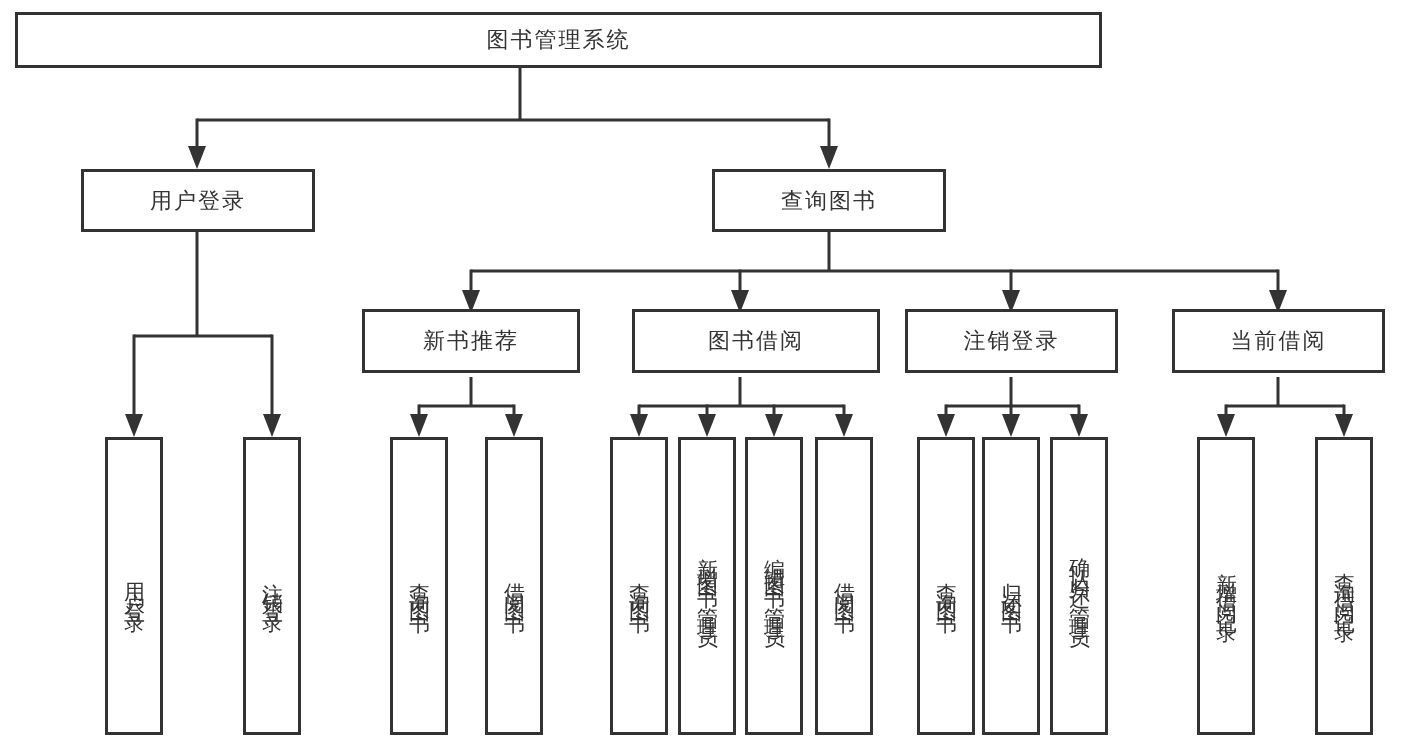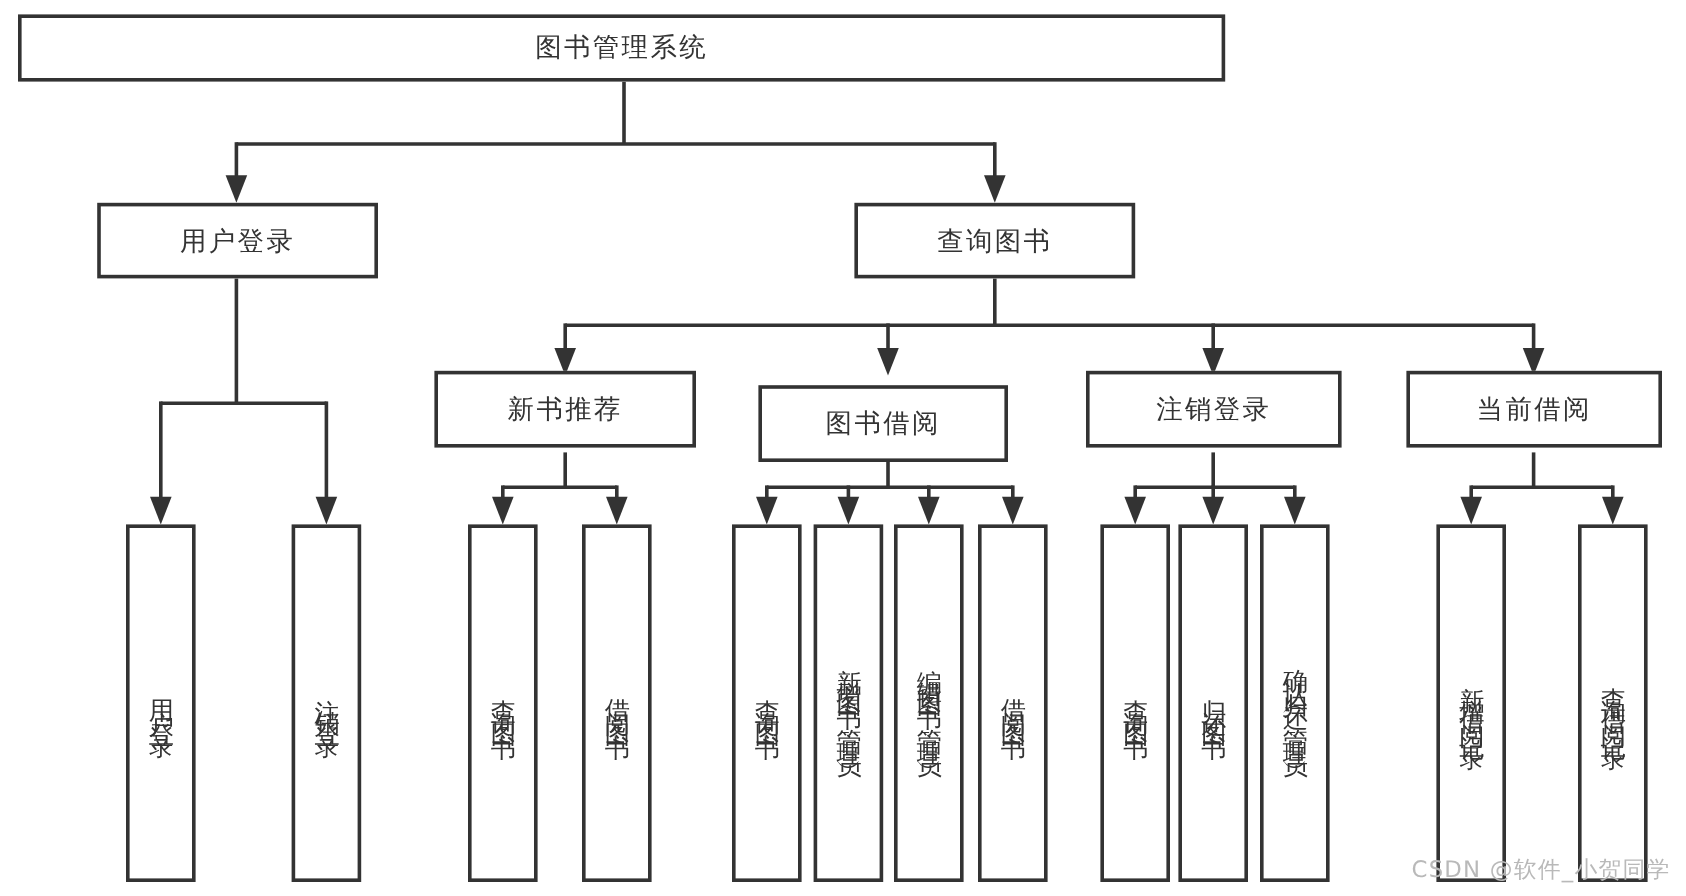--- a/index.html
+++ b/index.html
@@ -23,26 +23,26 @@
     border: 3px solid #333333;
     background: #ffffff;
     display: flex;
     align-items: center;
     justify-content: center;
     font-size: 22px;
     letter-spacing: 2px;
     color: #333333;
     text-align: center;
   }
-  .node.root    { left: 15px;  top: 12px;  width: 1006px; height: 56px; }
+  .node.root    { left: 15px;  top: 12px;  width: 1087px; height: 56px; }
   .node.lvl2-a  { left: 81px;  top: 169px; width: 234px;  height: 63px; }
   .node.lvl2-b  { left: 712px; top: 169px; width: 234px;  height: 63px; }
   .node.lvl3    { top: 309px; height: 64px; }
   .node.lvl3-a  { left: 362px;  width: 218px; }
-  .node.lvl3-b  { left: 632px;  width: 208px; margin-top: 12px; }
+  .node.lvl3-b  { left: 632px;  width: 248px; }
   .node.lvl3-c  { left: 905px;  width: 213px; }
   .node.lvl3-d  { left: 1172px; width: 213px; }
   .node.leaf {
     top: 437px;
     width: 58px;
     height: 298px;
     writing-mode: vertical-rl;
     text-orientation: mixed;
     font-size: 21px;
     letter-spacing: 10px;
@@ -173,15 +173,14 @@
   <div class="node leaf leaf-7">编辑图书（管理员）</div>
   <div class="node leaf leaf-8">借阅图书</div>
 
   <div class="node leaf leaf-9">查询图书</div>
   <div class="node leaf leaf-10">归还图书</div>
   <div class="node leaf leaf-11">确认归还（管理员）</div>
 
   <div class="node leaf leaf-12">新增借阅记录</div>
   <div class="node leaf leaf-13">查询借阅记录</div>
 
-  <div class="watermark">CSDN @软件_小贺同学</div>
 
 </div>
 
 </body></html>

